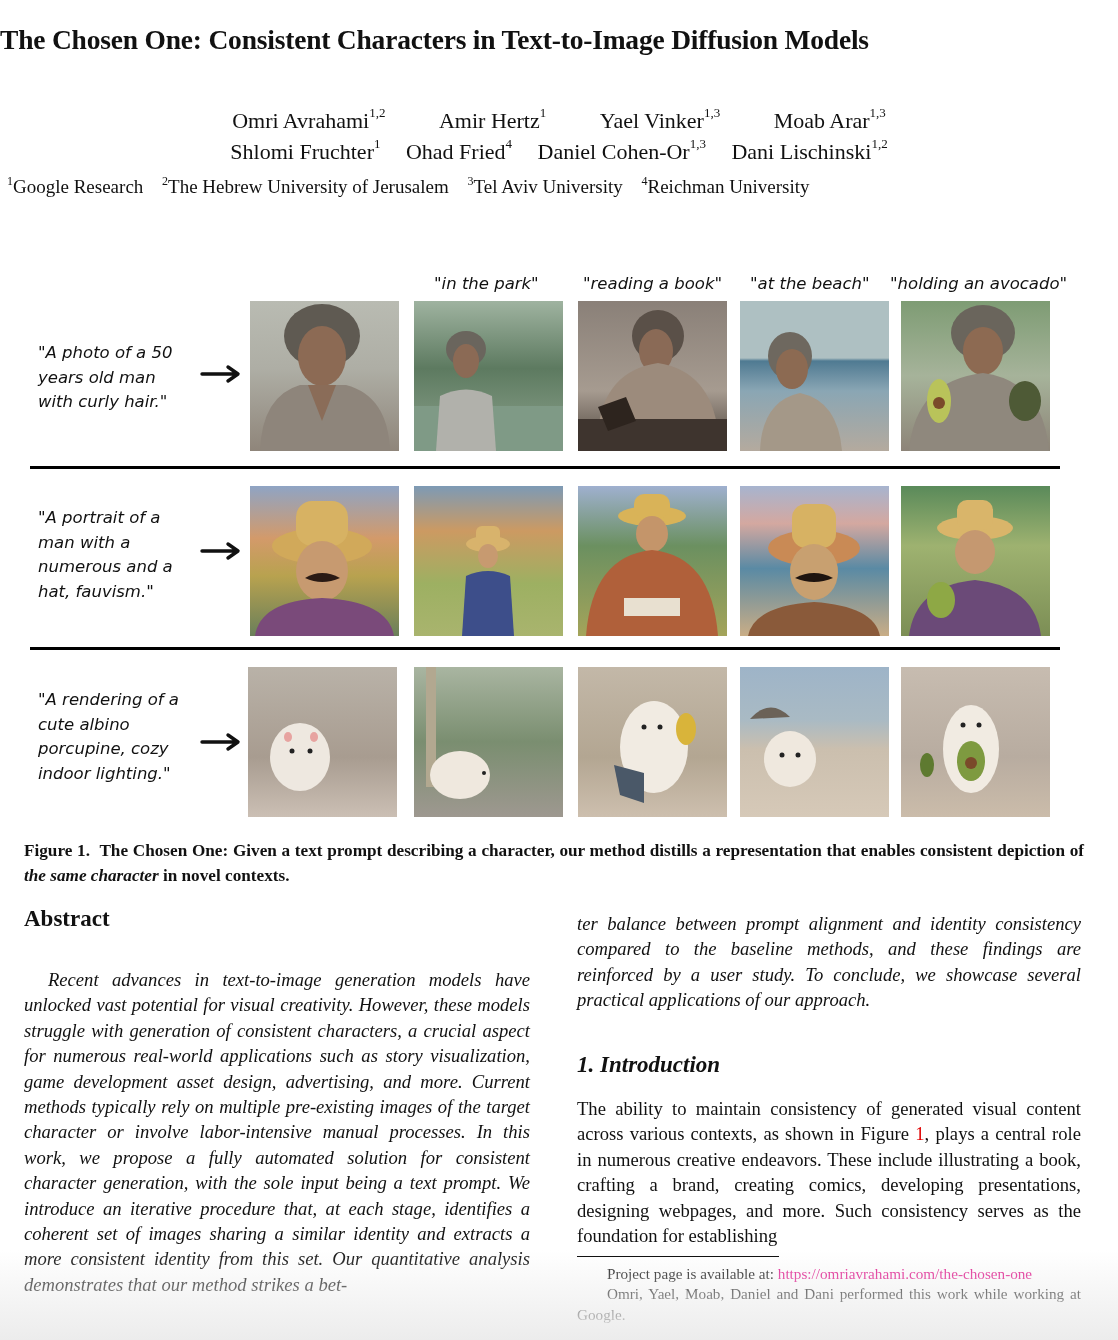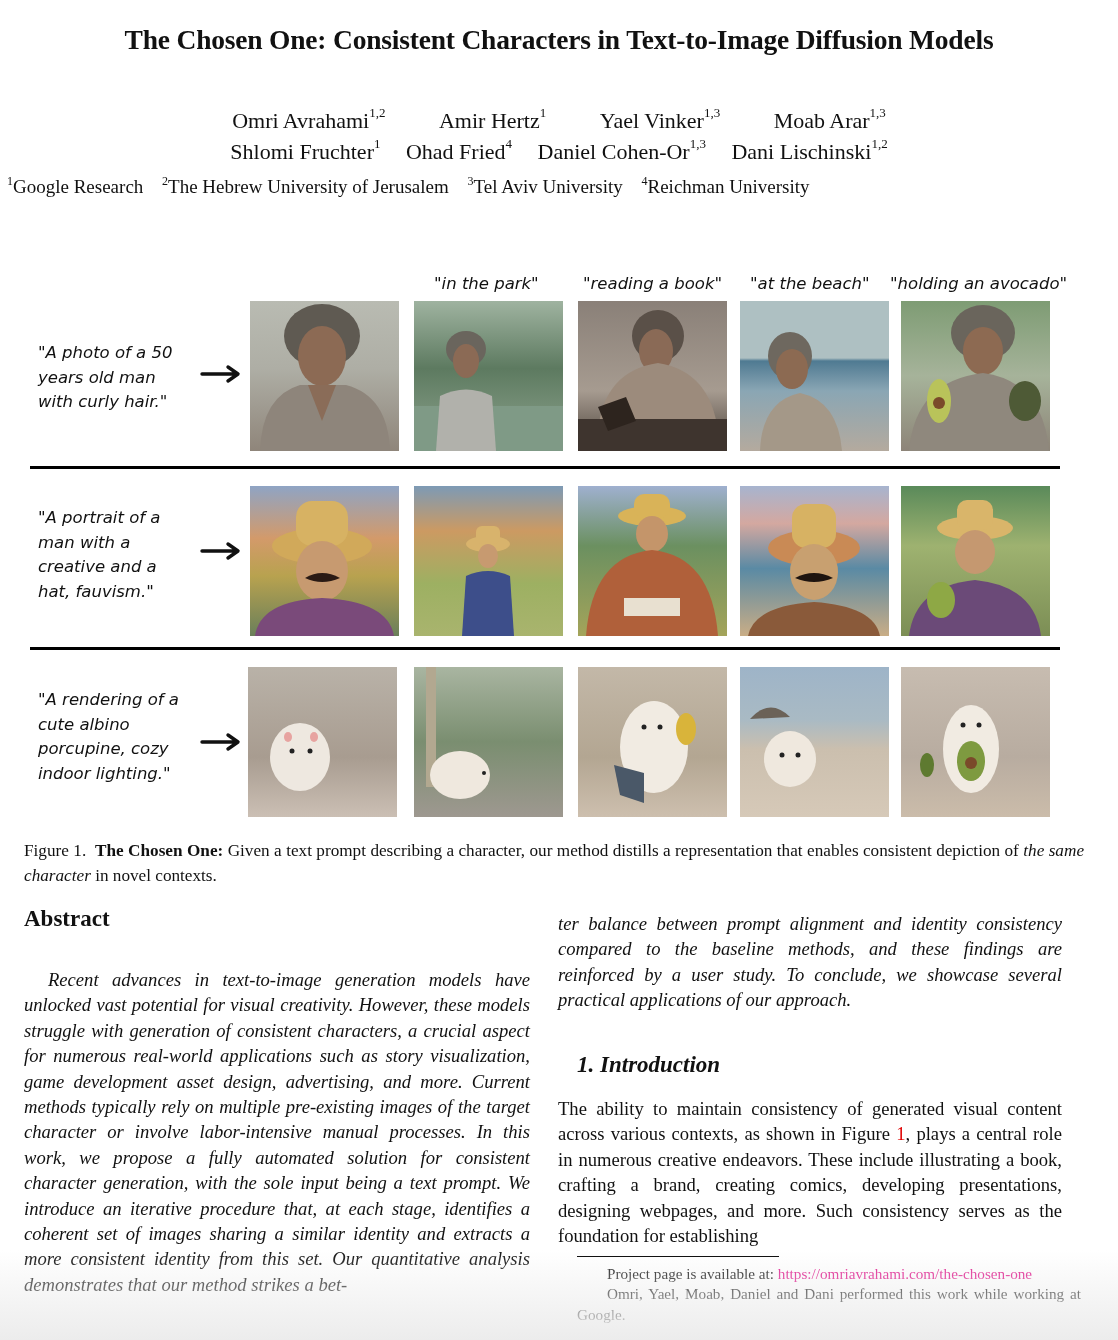--- a/index.html
+++ b/index.html
@@ -1,40 +1,40 @@
 <!DOCTYPE html>
 <html><head>
 <meta charset="utf-8">
 <style>
   html,body{margin:0;padding:0;}
   body{width:1118px;height:1340px;position:relative;overflow:hidden;background:#fff;
        font-family:"Liberation Serif","DejaVu Serif",serif;color:#111;}
   .fade{position:absolute;left:0;right:0;bottom:0;height:90px;
         background:linear-gradient(to bottom,rgba(240,240,240,0),#ececec);pointer-events:none;}
-  .title{position:absolute;top:24px;left:0;width:1118px;text-align:center;
+  .title{position:absolute;top:24px;left:0;width:1118px;
          font-weight:bold;font-size:27.5px;letter-spacing:-0.2px;}
   .authors{position:absolute;left:0;width:1118px;text-align:center;font-size:22px;}
   .authors .a{display:inline-block;margin:0 10px;font-family:Liberation Serif, serif;}
   .authors .row1 .a{margin:0 24px;}
   sup{font-size:13px;vertical-align:top;position:relative;top:-3px;}
   .aff{position:absolute;top:176px;left:0;width:1118px;text-align:left;font-size:19px;}
   .aff .i{margin:0 7px;}
   .aff sup{font-size:12px;top:-2px;}
 
   .hand{font-family:"DejaVu Sans",sans-serif;font-style:italic;color:#111;font-weight:300;}
   .ctx{position:absolute;top:274px;font-size:16.5px;white-space:nowrap;}
   .prompt{position:absolute;left:38px;font-size:16.5px;line-height:24.5px;width:170px;}
   .arrow{position:absolute;left:198px;width:46px;height:20px;}
   .thumb{position:absolute;width:149px;height:150px;overflow:hidden;}
   .sep{position:absolute;left:30px;width:1030px;height:3px;background:#000;}
 
-  .cap{position:absolute;top:839px;left:24px;width:1060px;font-size:17.2px;line-height:24.5px;text-align:justify;}
+  .cap{position:absolute;top:839px;left:24px;width:1060px;font-size:17.2px;line-height:24.5px;text-align:justify;font-weight:bold;}
   .col{position:absolute;font-size:18.6px;line-height:25.4px;text-align:justify;}
   .col.l{left:24px;width:506px;}
-  .col.r{left:558px;width:504px;}
+  .col.r{left:577px;width:504px;}
   .h{font-weight:bold;font-size:23px;}
   .it{font-style:italic;}
   .ref{color:#e00000;}
   .link{color:#e0168c;}
   .fnline{position:absolute;left:577px;top:1256px;width:202px;height:1px;background:#000;}
   .fn{position:absolute;left:577px;width:504px;font-size:15.2px;line-height:21px;text-align:justify;}
 </style>
 </head>
 <body>
 
@@ -117,21 +117,21 @@
         <circle cx="38" cy="102" r="6" fill="#7a4a2a"></circle>
         <ellipse cx="124" cy="100" rx="16" ry="20" fill="#4e5a36"></ellipse>
       </svg>
   </div>
 
   <div class="sep" style="top:466px;"></div>
 
   <div class="prompt hand" style="top:506px;">
     <div>"A portrait of a</div>
     <div>man with a</div>
-    <div>creative and a</div>
+    <div>numerous and a</div>
     <div>hat, fauvism."</div>
   </div>
   <svg class="arrow" style="top:541px;" viewBox="0 0 46 20">
       <path d="M4 10 H38 M30 3 L40 10 L30 17" stroke="#111" stroke-width="3.4" fill="none" stroke-linecap="round" stroke-linejoin="round"></path>
     </svg>
 
   <div class="thumb" style="left:250px;top:486px;background:linear-gradient(180deg,#8fa4c4 0%,#d39a6a 35%,#b8a24f 60%,#6a7f5a 100%);">
     <svg width="149" height="150" viewBox="0 0 149 150">
         <ellipse cx="72" cy="60" rx="50" ry="18" fill="#d1a95a"></ellipse>
         <rect x="46" y="15" width="52" height="45" rx="16" fill="#d7b263"></rect>

